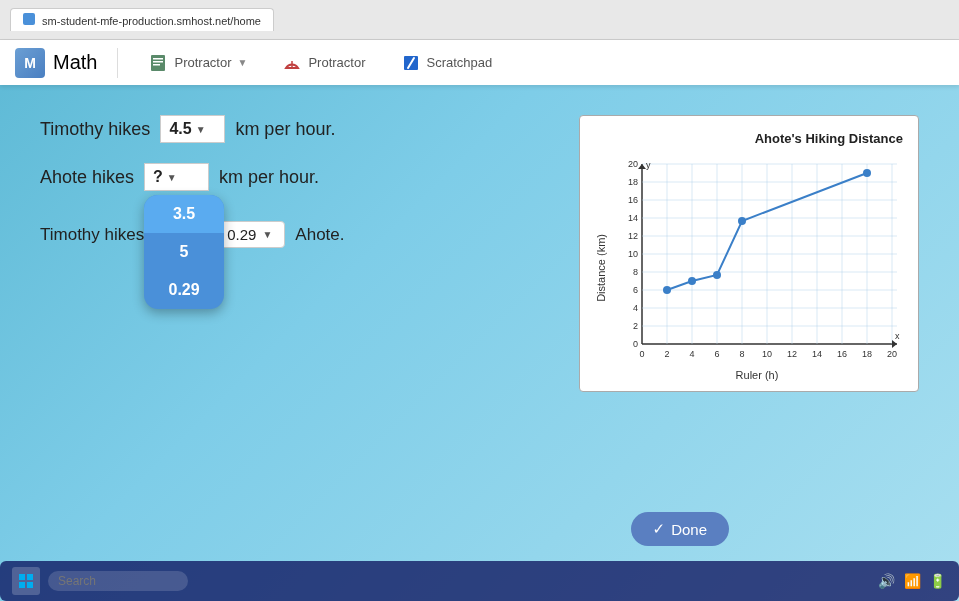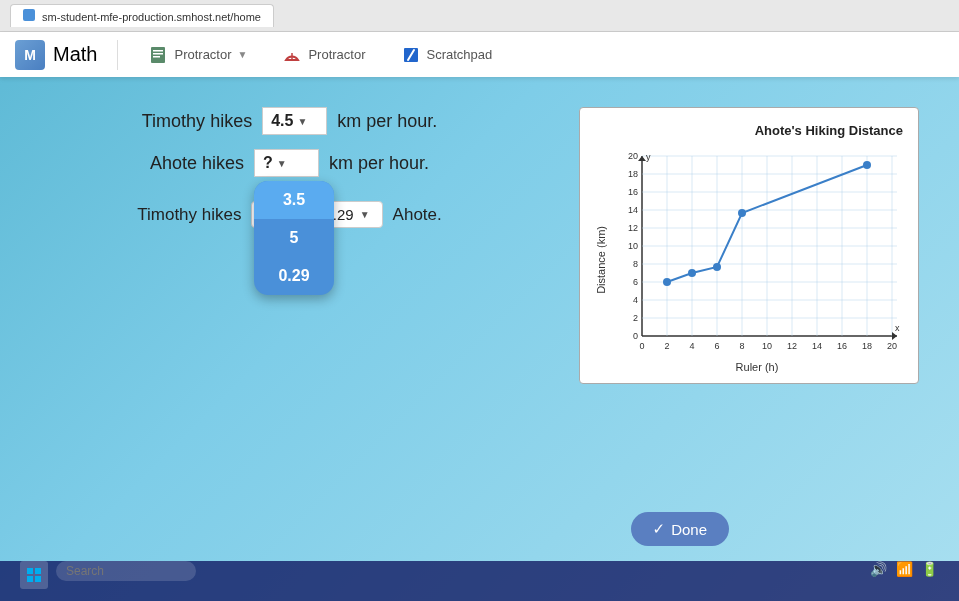--- a/index.html
+++ b/index.html
@@ -8,21 +8,21 @@
       height: 601px;
       background: linear-gradient(135deg, #5bb8d4 0%, #7ecde8 40%, #a8dff0 100%);
       font-family: Arial, sans-serif;
       overflow: hidden;
       position: relative;
     }
 
     
     .browser-bar {
       background: #e8e8e8;
-      height: 32px;
+      height: 40px;
       display: flex;
       align-items: center;
       padding: 0 10px;
       gap: 8px;
       border-bottom: 1px solid #ccc;
     }
     .browser-tab {
       background: #fff;
       border: 1px solid #ccc;
       border-bottom: none;
@@ -114,22 +114,21 @@
       display: flex;
       gap: 40px;
       align-items: flex-start;
     }
 
     
     .question-panel {
       flex: 1;
       display: flex;
       flex-direction: column;
-      gap: 14px;
-      align-items: center;
+      gap: 20px;
     }
 
     .question-row {
       display: flex;
       align-items: center;
       gap: 10px;
       font-size: 18px;
       color: #222;
       font-weight: 500;
     }
@@ -254,23 +253,24 @@
 
     
     .taskbar {
       position: absolute;
       bottom: 0;
       left: 0;
       right: 0;
       height: 40px;
       background: rgba(0,0,80,0.7);
       display: flex;
-      align-items: flex-start;
-      padding: 0 20px;
+      align-items: center;
+      padding: 0 12px;
       gap: 8px;
+      border-radius: 6px;
     }
     .taskbar-start {
       width: 28px;
       height: 28px;
       background: rgba(255,255,255,0.2);
       border-radius: 3px;
       display: flex;
       align-items: center;
       justify-content: center;
     }

